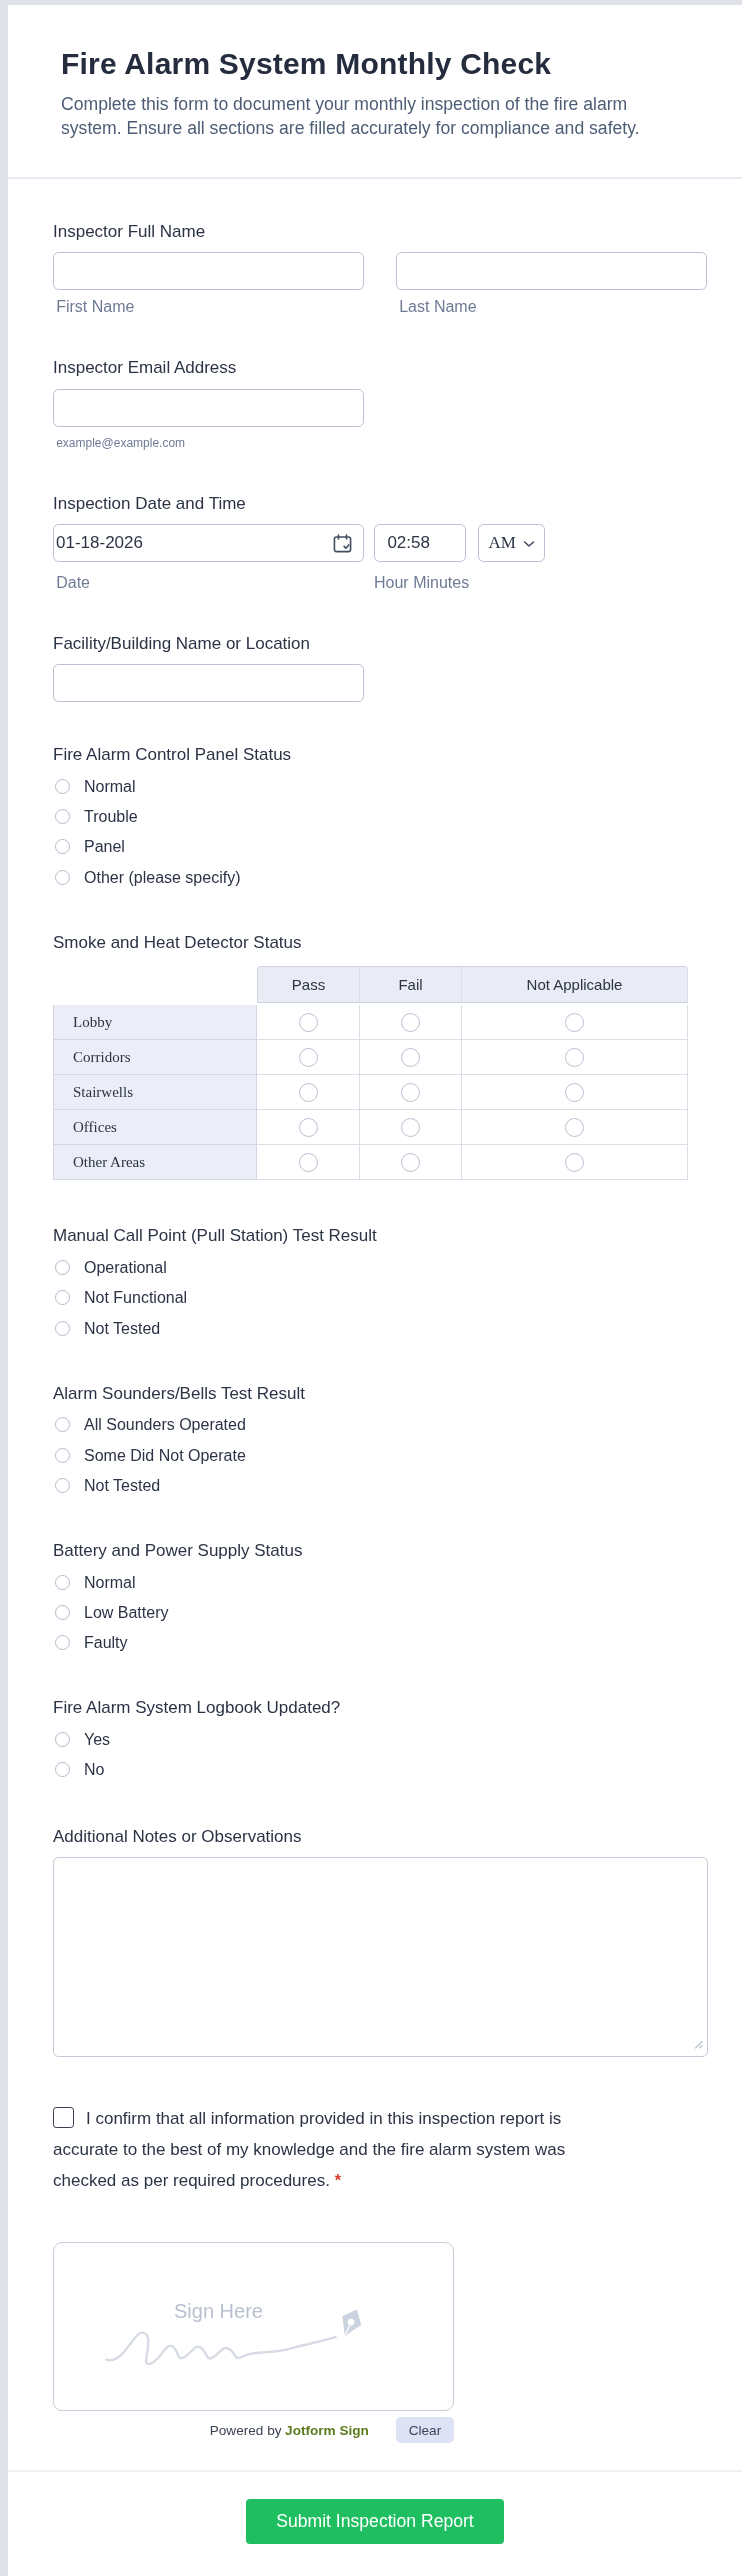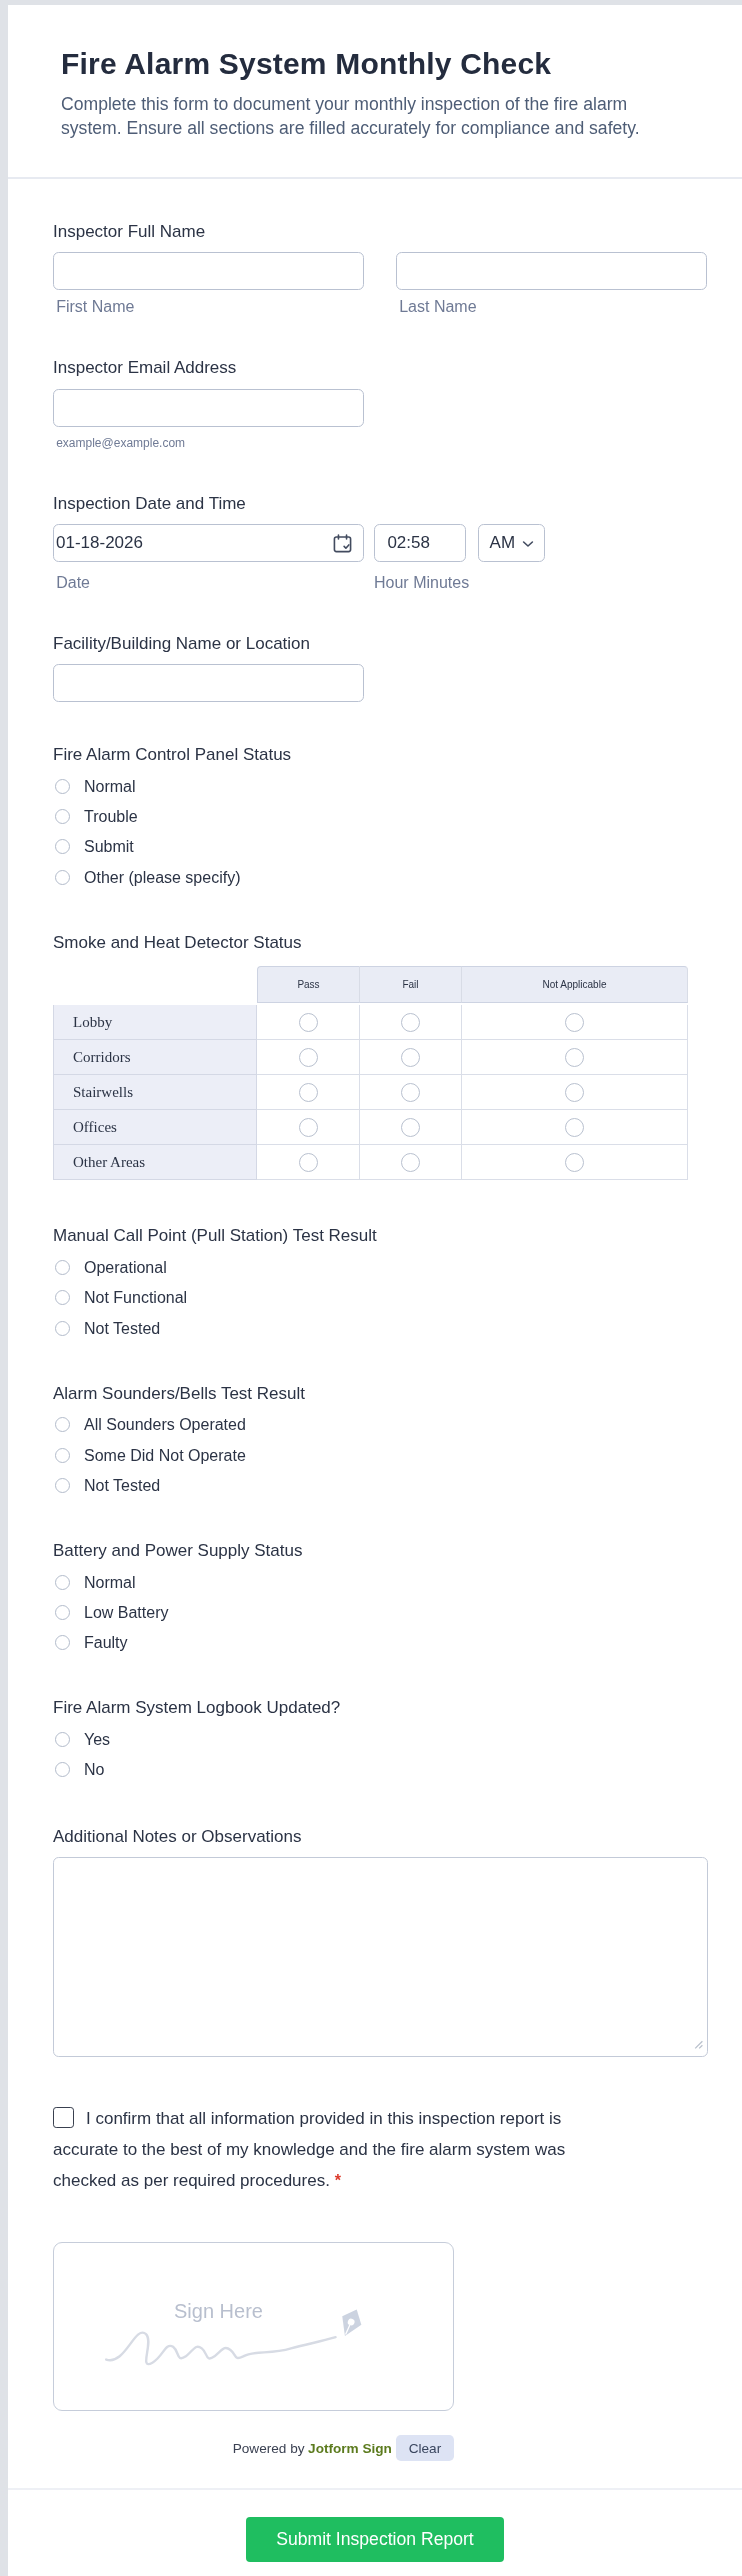--- a/index.html
+++ b/index.html
@@ -26,36 +26,36 @@
   .sublabel { font-size:16px; color:#6f7a95; line-height:15px; }
 
   
   .date-wrap { position:relative; width:311px; margin-right:9.6px; }
   .date-input { width:311px; display:flex; align-items:center; padding-left:2px;
                 font-size:17px; color:#2b3345; }
   .cal-icon { position:absolute; right:11.2px; top:8.8px; }
   .time-input { width:92px; margin-right:12.8px; display:flex; align-items:center; padding-left:12.8px;
                 font-size:17px; color:#2b3345; }
   .ampm { width:67px; display:flex; align-items:center; justify-content:center; gap:7.2px;
-          font-size:17px; color:#2b3345; }
+          font-size:17px; color:#2b3345;font-family:Liberation Serif, serif; }
   .dt-sub1 { width:321px; }
 
   
   .radio-group { display:flex; flex-direction:column; gap:11.2px; margin-top:12.8px; }
   .radio-option { display:flex; align-items:center; min-height:19px; cursor:pointer; }
   .radio-circle { width:15px; height:15px; border:0.8px solid #b3bccb; border-radius:50%;
                   background:#fff; margin-left:2.4px; margin-right:13.6px; flex:0 0 auto; }
   .radio-text { font-size:16px; color:#2b3345; line-height:19px; }
 
   
   .matrix { margin-top:14.4px; width:635px; }
   .m-header { display:flex; margin-bottom:2.4px; }
   .m-hcell { background:#e9ecf5; border:0.8px solid #cdd3e2; border-right-color:#d8dce6;
              display:flex; align-items:center; justify-content:center;
-             font-size:10px; font-weight:500; color:#2b3345; height:37px; }
+             font-size:15px; font-weight:500; color:#2b3345; height:37px; }
   .m-hcell:first-child { background:transparent; border:none; }
   .m-hcell.c0 { width:204px; }
   .m-hcell.c1 { width:103px; border-top-left-radius:4px; }
   .m-hcell.c2 { width:102px; border-left:none; }
   .m-hcell.c3 { width:226px; border-left:none; border-top-right-radius:4px; }
   .m-row { display:flex; }
   .m-label { width:204px; background:#eceef7; border:0.8px solid #d4d8e5; border-top:none;
              display:flex; align-items:center; padding-left:19px; font-size:15px; color:#2b3345; height:35px;font-family:Liberation Serif, serif; }
   .m-row:first-child .m-label { border-top:0.8px solid #d4d8e5; }
   .m-cell { background:#fff; border:0.8px solid #dadeE8; border-left:none; border-top:none;
@@ -76,21 +76,21 @@
                      border-radius:3.2px; background:#fff; vertical-align:-4px; margin-right:12px; }
   .req-star { color:#dc3a2b; font-weight:700; margin-left:4.8px; font-size:16px; }
 
   
   .sig-box { width:401px; height:169px; border:0.8px solid #c6cdda; border-radius:9px; background:#fff;
              position:relative; overflow:hidden; }
   .sig-inner { position:absolute; left:0; top:0; right:0; bottom:0; }
   .sign-here { position:absolute; left:120px; top:57px; font-size:20px; color:#b8bfce; }
   .sig-squiggle { position:absolute; left:49px; top:67px; }
   .pen-icon { position:absolute; left:278px; top:62px; }
-  .sig-footer { width:401px; display:flex; align-items:center; justify-content:flex-end; gap:4px; margin-top:24px; }
+  .sig-footer { width:401px; display:flex; align-items:center; justify-content:flex-end; gap:27px; margin-top:6px; }
   .powered { font-size:13.6px; color:#3b4152; }
   .brand { font-size:13.6px; font-weight:700; color:#5c7b1e; }
   .clear-btn { background:#dde3f4; color:#39455e; font-size:13.6px; border:none; border-radius:4.8px;
                padding:5.6px 12.8px; cursor:pointer; font-family:inherit; }
 
   
   .bottom-divider { height:1.6px; background:#eef0f5; margin-top:4.8px; }
   .submit-area { display:flex; justify-content:center; padding:27px 0 48px 0; background:#fff; }
   .submit-btn { background:#1fbe60; color:#fff; font-size:17.6px; font-weight:500; border:none;
                 border-radius:4px; height:45px; padding:0 30px; cursor:pointer; font-family:inherit; }
@@ -173,21 +173,21 @@
         <div class="radio-option">
           <span class="radio-circle"></span>
           <span class="radio-text">Normal</span>
         </div>
         <div class="radio-option">
           <span class="radio-circle"></span>
           <span class="radio-text">Trouble</span>
         </div>
         <div class="radio-option">
           <span class="radio-circle"></span>
-          <span class="radio-text">Submit</span>
+          <span class="radio-text">Panel</span>
         </div>
         <div class="radio-option">
           <span class="radio-circle"></span>
           <span class="radio-text">Other (please specify)</span>
         </div>
       </div>
     </div>
 
     <div class="question" style="margin-bottom:46px">
       <div class="q-label">Smoke and Heat Detector Status</div>

